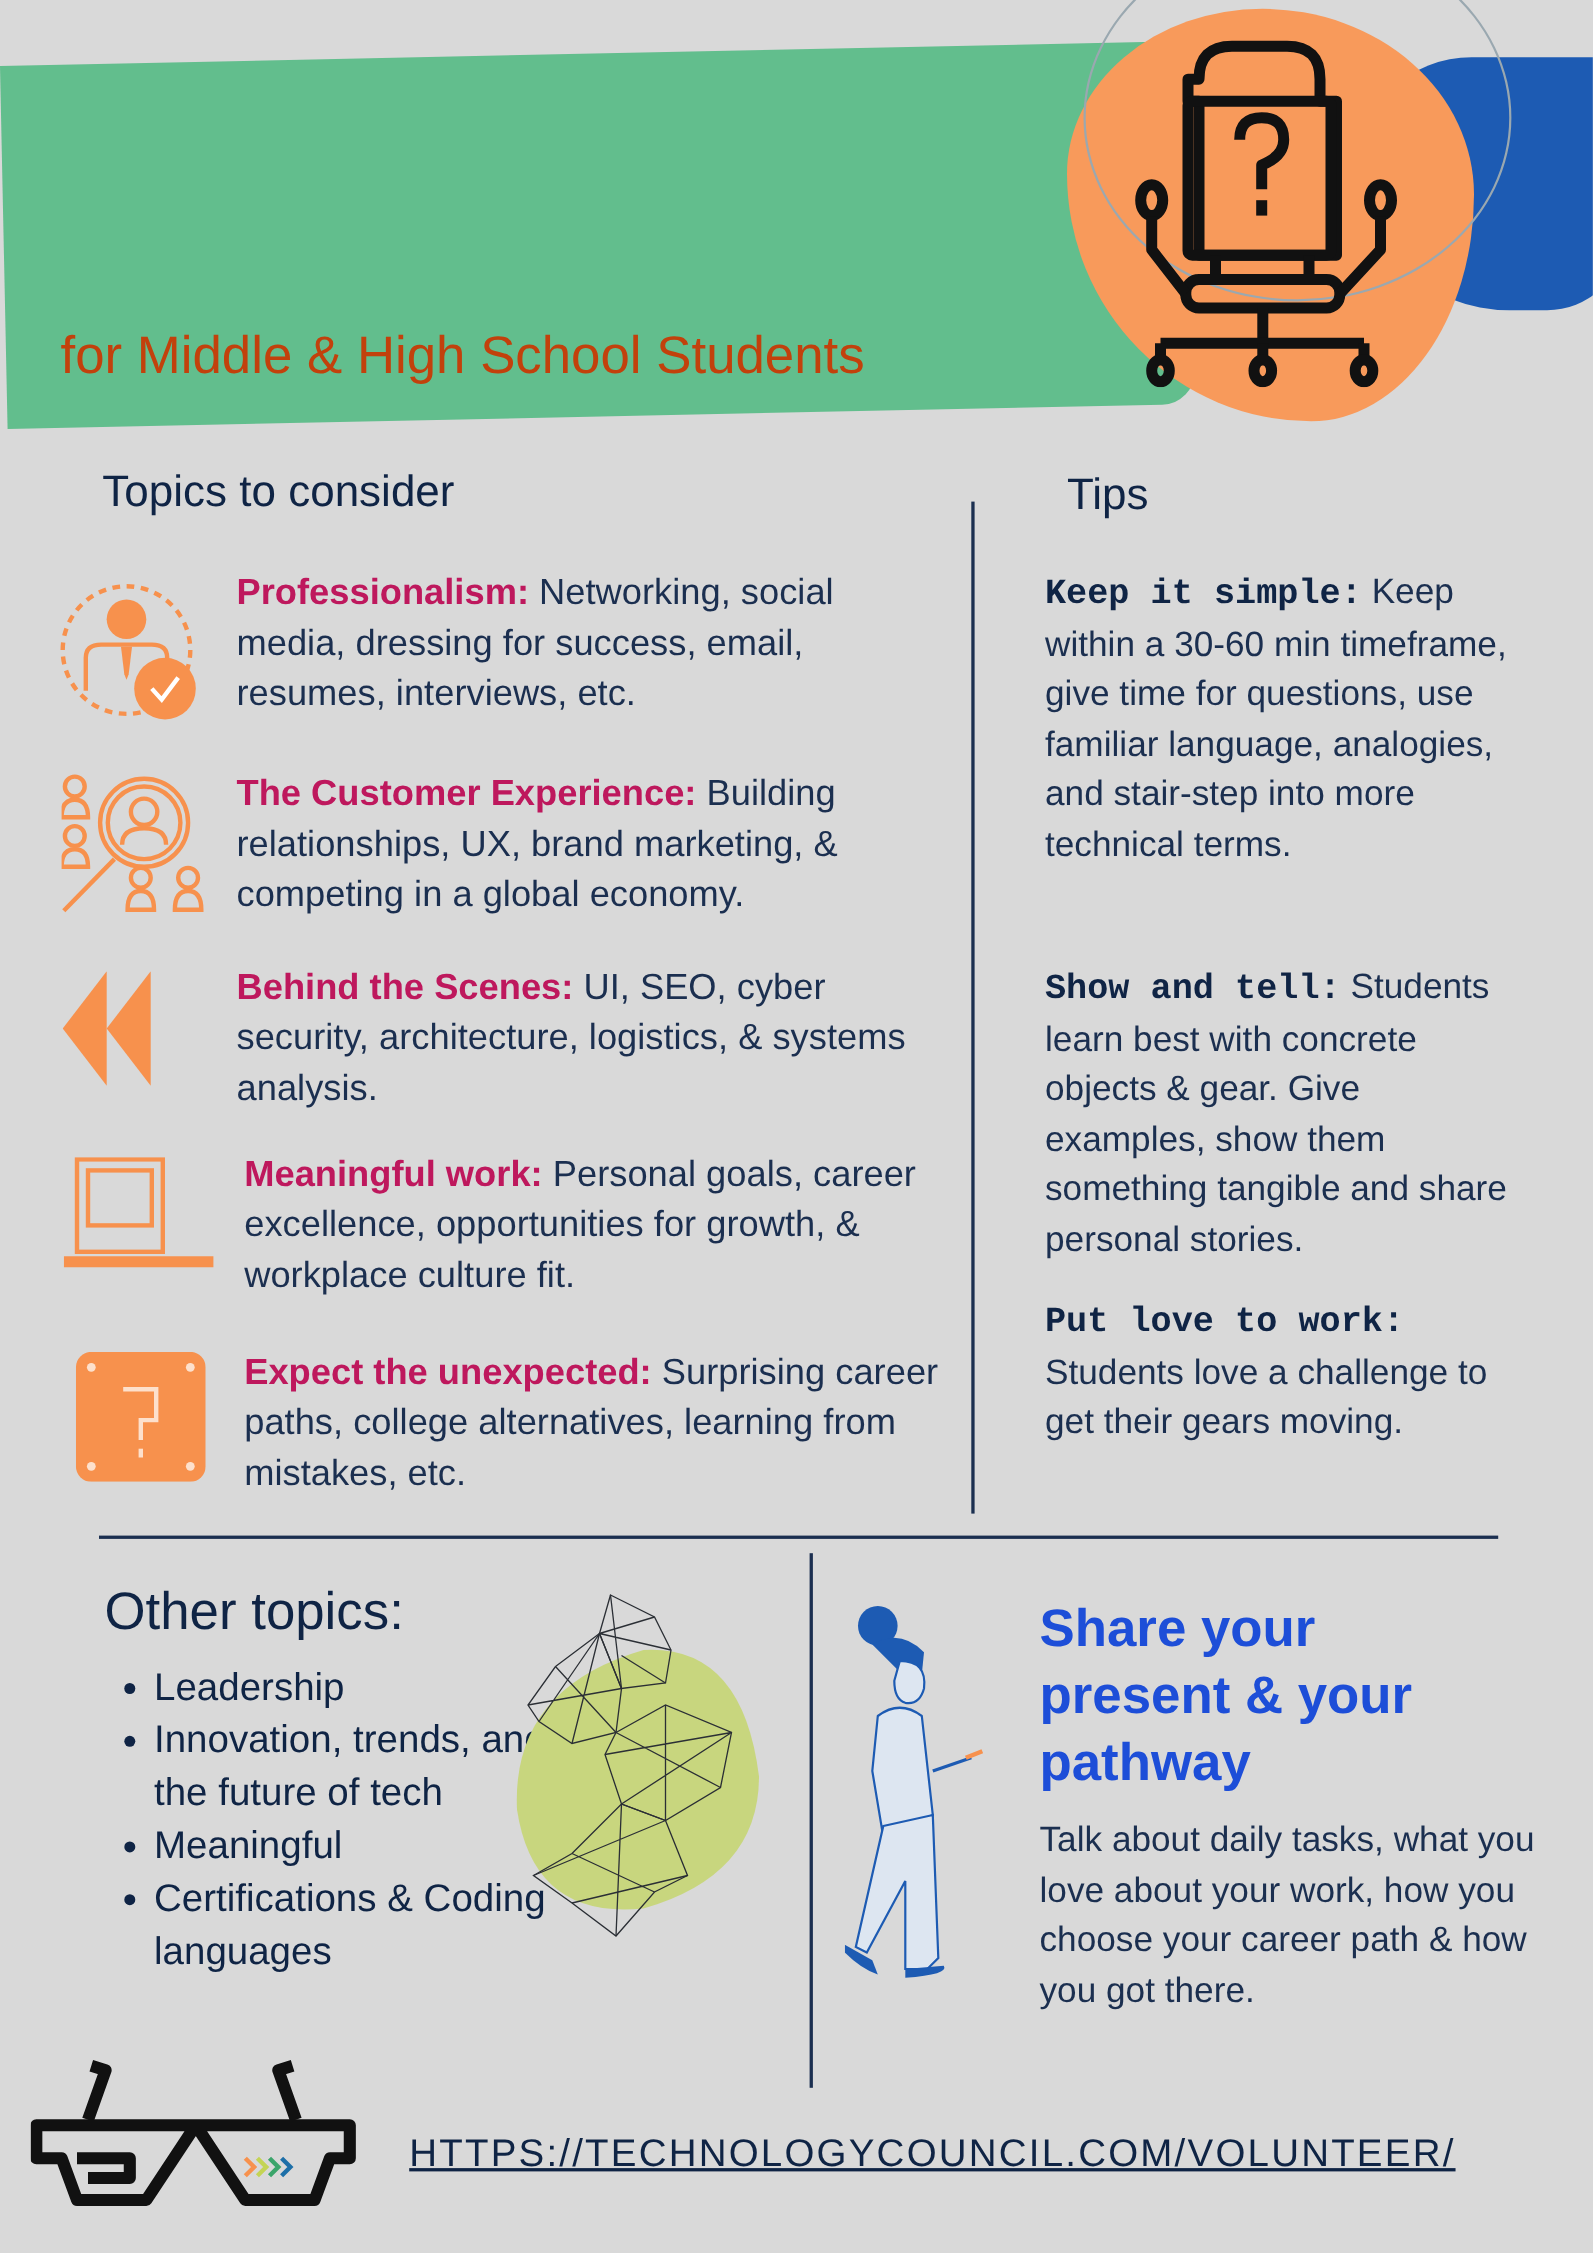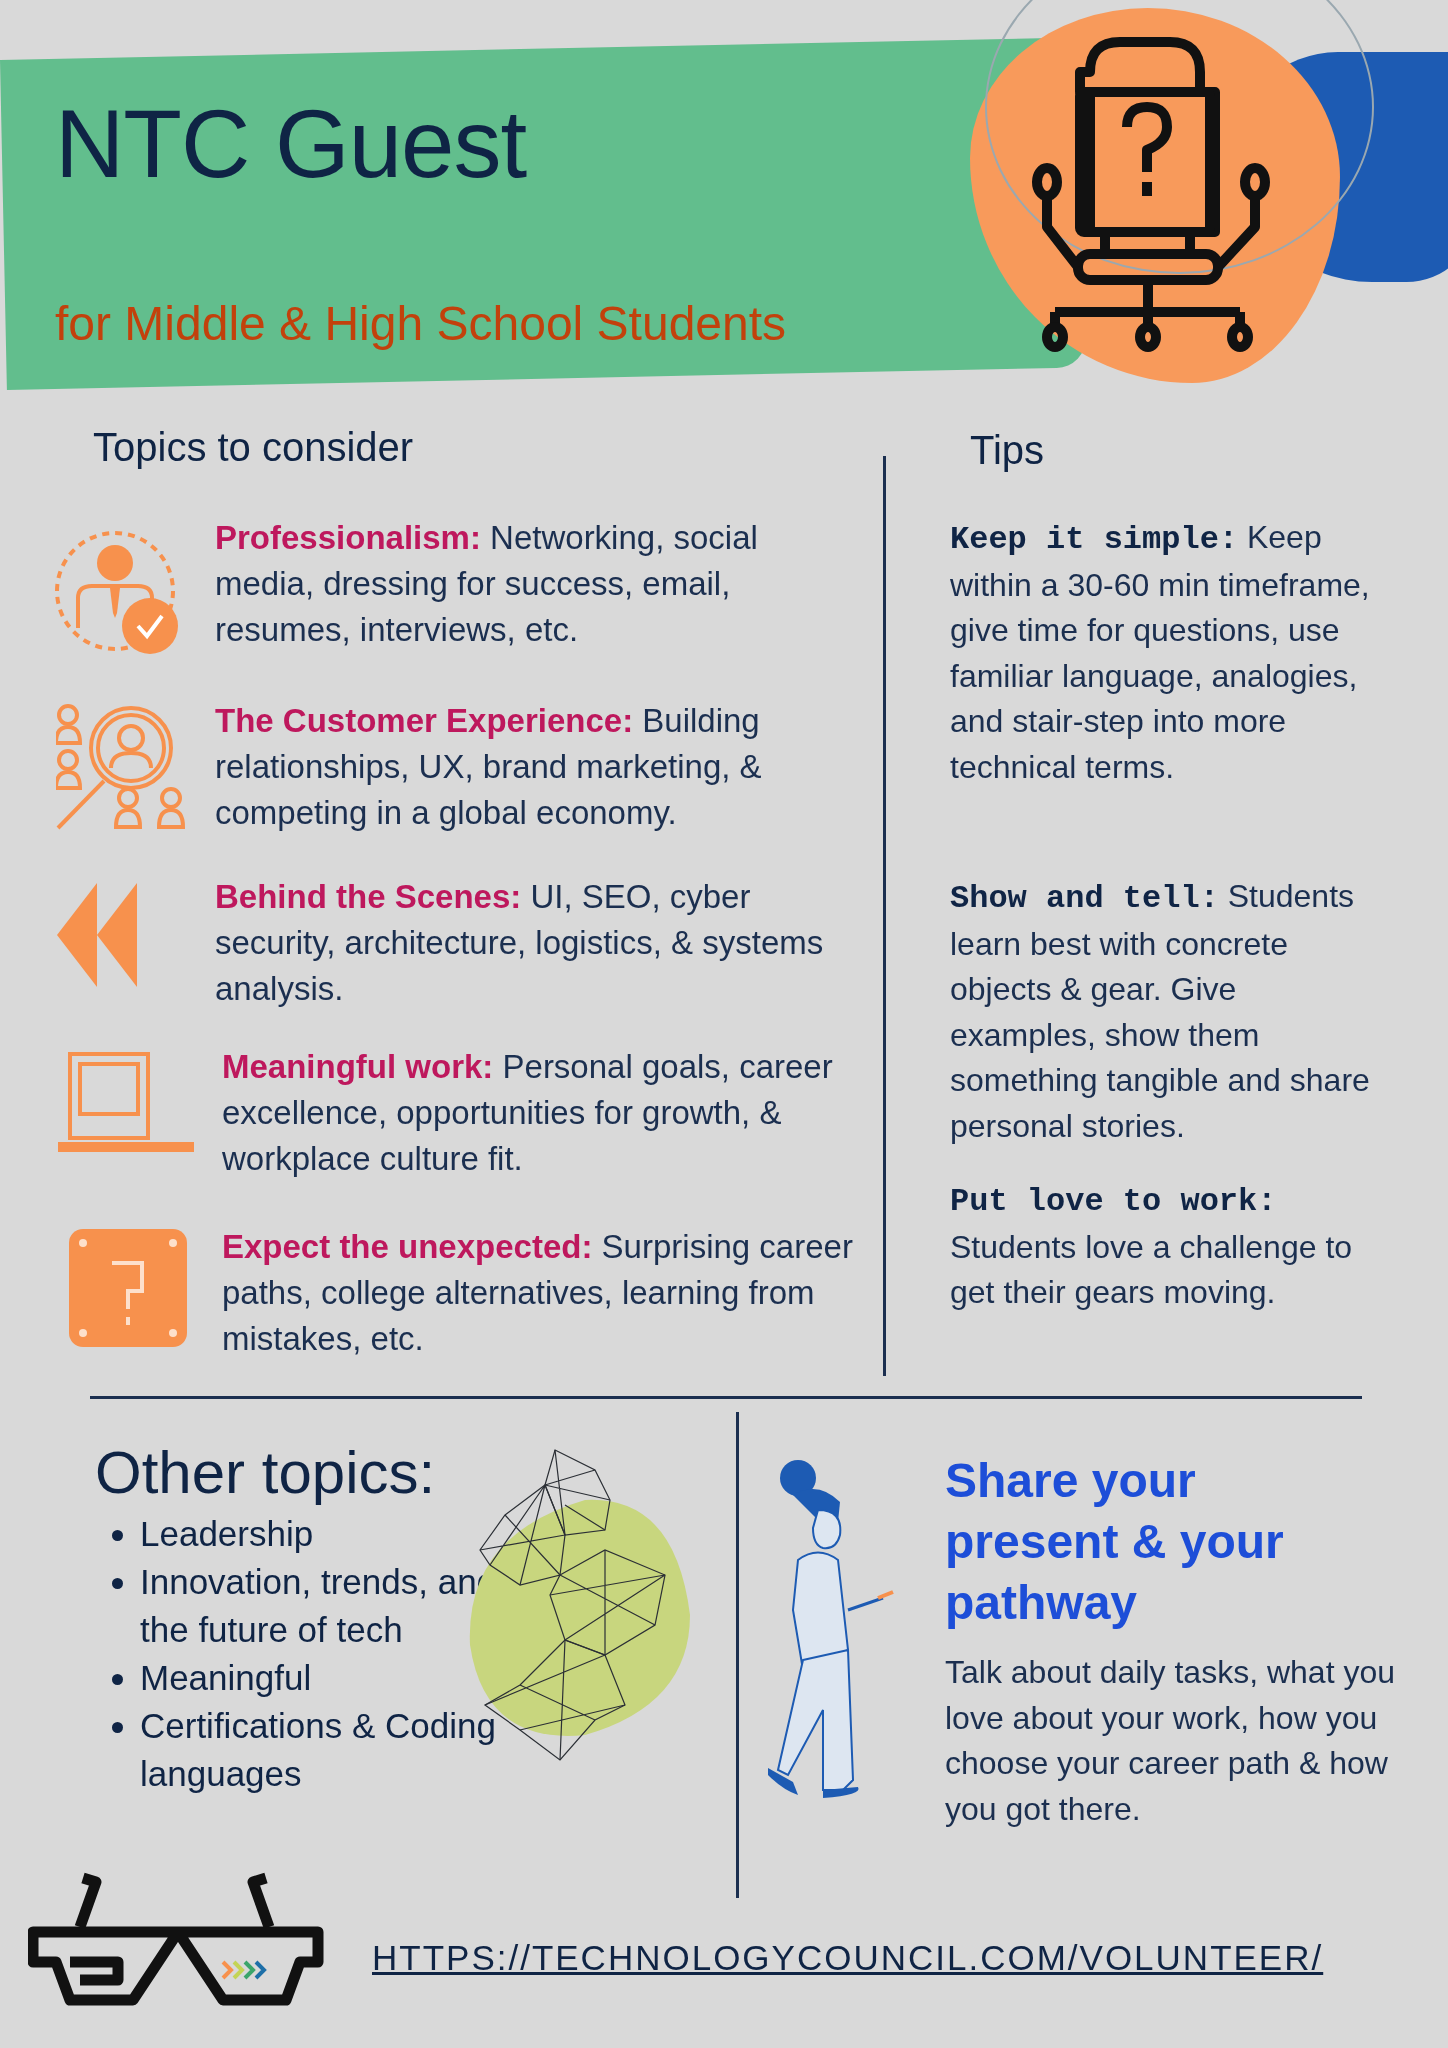--- a/index.html
+++ b/index.html
@@ -11,21 +11,21 @@
   .ring{left:985px;top:-60px;width:385px;height:330px;border:2px solid #9aa8b0;border-radius:50%;}
   .title{left:55px;top:98px;font-size:96px;line-height:92px;font-weight:400;color:#0f2445;letter-spacing:-1px;}
   .subtitle{left:55px;top:296px;font-size:48px;color:#c2410c;}
   .section-h{font-size:40px;text-underline-offset:6px;text-decoration-thickness:2px;color:#0f2445;margin-left:20px;}
   .topic{left:215px;width:640px;font-size:33px;line-height:46px;color:#1b2f50;}
   .topic b{font-weight:700;color:#be185d;}
   .tip{left:950px;width:430px;font-size:32px;line-height:45.5px;color:#1b2f50;}
   .tip b{color:#0f2445;font-family:Liberation Mono, monospace;}
   .vline{background:#1b2f50;width:3px;}
   .hline{background:#1b2f50;height:3px;}
-  .other-h{left:95px;top:1438px;font-size:60px;color:#0f2445;text-align:right;}
+  .other-h{left:95px;top:1438px;font-size:48px;color:#0f2445;text-align:right;}
   .other-list{left:100px;top:1510px;margin:0;padding-left:40px;font-size:35px;line-height:48px;color:#0f2445;width:390px;}
   .share-h{left:945px;top:1450px;font-size:48px;line-height:61px;font-weight:700;color:#1d4ed8;width:420px;}
   .share-p{left:945px;top:1650px;font-size:32px;line-height:45.5px;width:450px;color:#1b2f50;}
   .url{left:372px;top:1938px;font-size:35px;letter-spacing:2px;text-decoration:underline;color:#0f2445;}
 </style>
 </head>
 <body>
 
 <div class="abs banner"></div>
 <div class="abs blob-blue"></div>
@@ -50,21 +50,20 @@
     <ellipse cx="27" cy="160" rx="10" ry="14"></ellipse>
       <ellipse cx="235" cy="160" rx="10" ry="14"></ellipse>
     <path d="M27 175 L27 205 L58 245"></path>
       <path d="M235 175 L235 205 L198 245"></path>
     <path d="M107 105 Q107 85 127 85 Q147 85 147 105 Q147 120 127 128 L127 150"></path>
   </g>
   <rect x="122" y="160" width="10" height="14" fill="#111"></rect>
 </svg>
 
 <div class="abs title">
-  <div>NTC Guest</div>
 </div>
 <div class="abs subtitle">for Middle &amp; High School Students</div>
 
 <div class="abs section-h" style="left:73px;top:425px">Topics to consider</div>
 
 <svg class="abs" style="left:52px;top:528px" width="130" height="130" viewBox="0 0 130 130">
   <circle cx="63" cy="63" r="58" fill="none" stroke="#f7914d" stroke-width="4" stroke-dasharray="7 6"></circle>
   <circle cx="63" cy="35" r="18" fill="#f7914d"></circle>
   <path d="M26 100 L26 70 Q26 58 40 58 L86 58 Q100 58 100 70 L100 78" fill="none" stroke="#f7914d" stroke-width="4"></path>
   <path d="M58 60 L68 60 L65 85 L63 90 L61 85 Z" fill="#f7914d"></path>

